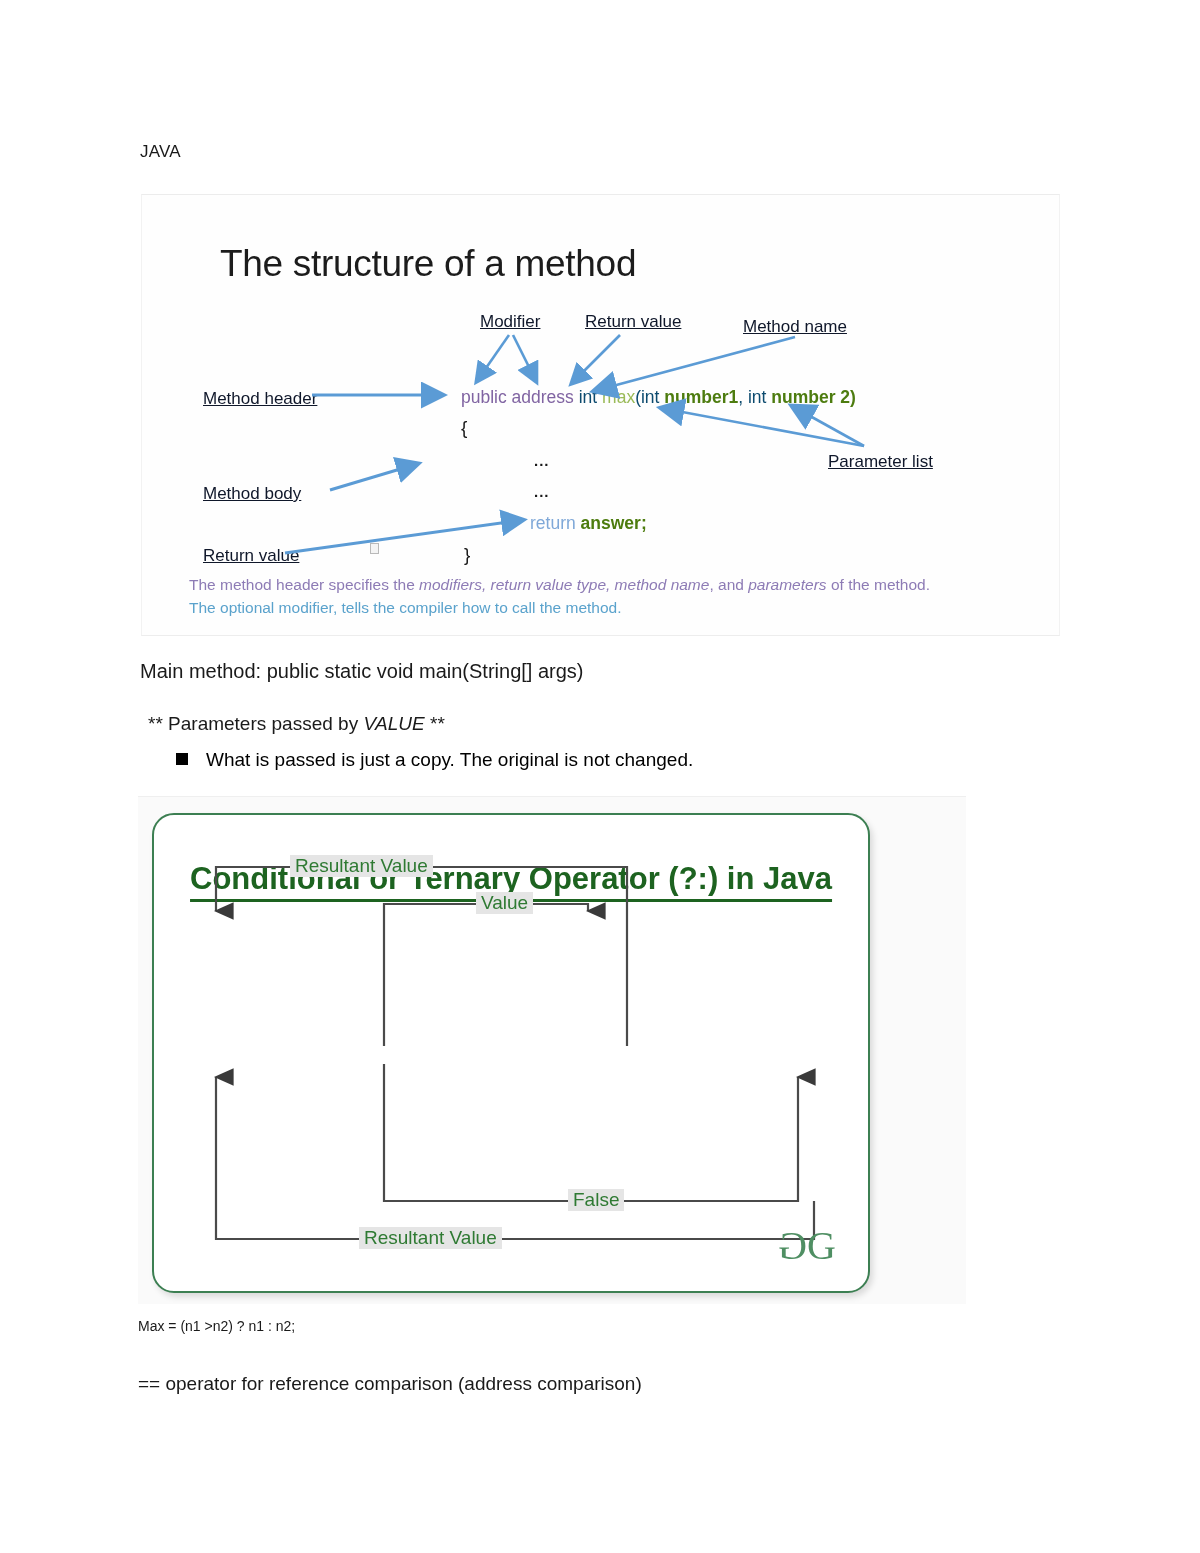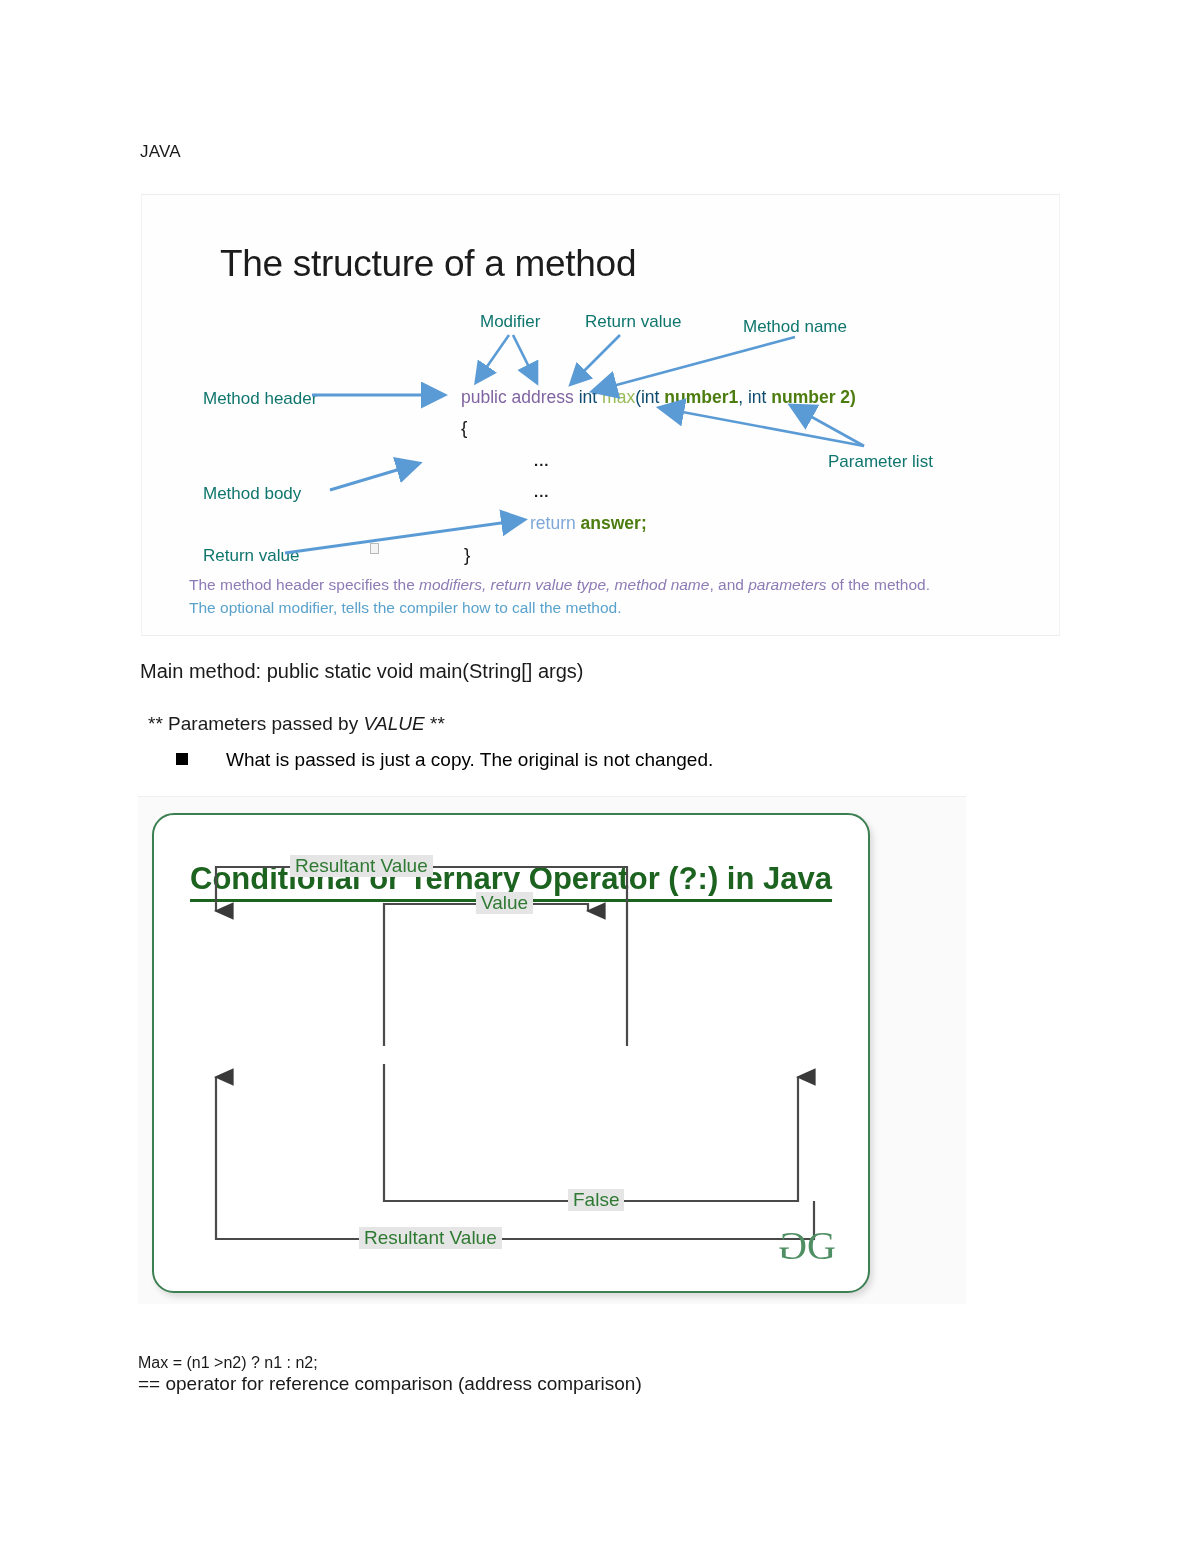--- a/index.html
+++ b/index.html
@@ -59,26 +59,26 @@
     gap: 18px;
   }
   .bullet-square {
     width: 12px;
     height: 12px;
     background: #000;
     display: inline-block;
     position: relative;
     top: -1px;
   }
-  #bullet-text { font-size: 19px; white-space: pre; margin-left: 20px; }
+  #bullet-text { font-size: 19px; white-space: pre; }
 
   #max-ternary-line {
     left: 138px;
-    top: 1354px;
-    font-size: 16px;
+    top: 1318px;
+    font-size: 14px;
   }
   #equals-operator-line {
     left: 138px;
     top: 1373px;
     font-size: 19px;
   }
 
   
   #figure-method-structure {
     position: absolute;
@@ -99,24 +99,25 @@
     left: 78px;
     top: 48px;
     font-size: 37px;
     font-weight: 400;
     color: #1c1c1c;
     letter-spacing: -0.3px;
     white-space: pre;
   }
   .olabel {
     position: absolute;
-    color: #0f766e;
+    color: #0f172a;
     font-size: 17px;
     white-space: pre;
     font-family: "Liberation Sans", sans-serif;
+    text-decoration: underline;
   }
   .codeline {
     position: absolute;
     white-space: pre;
     font-size: 17.5px;
     font-family: "Liberation Sans", sans-serif;
   }
   .kw-purple  { color: #8064a2; }
   .kw-teal    { color: #0c4a6e; }
   .kw-green   { color: #9bbb59; }

